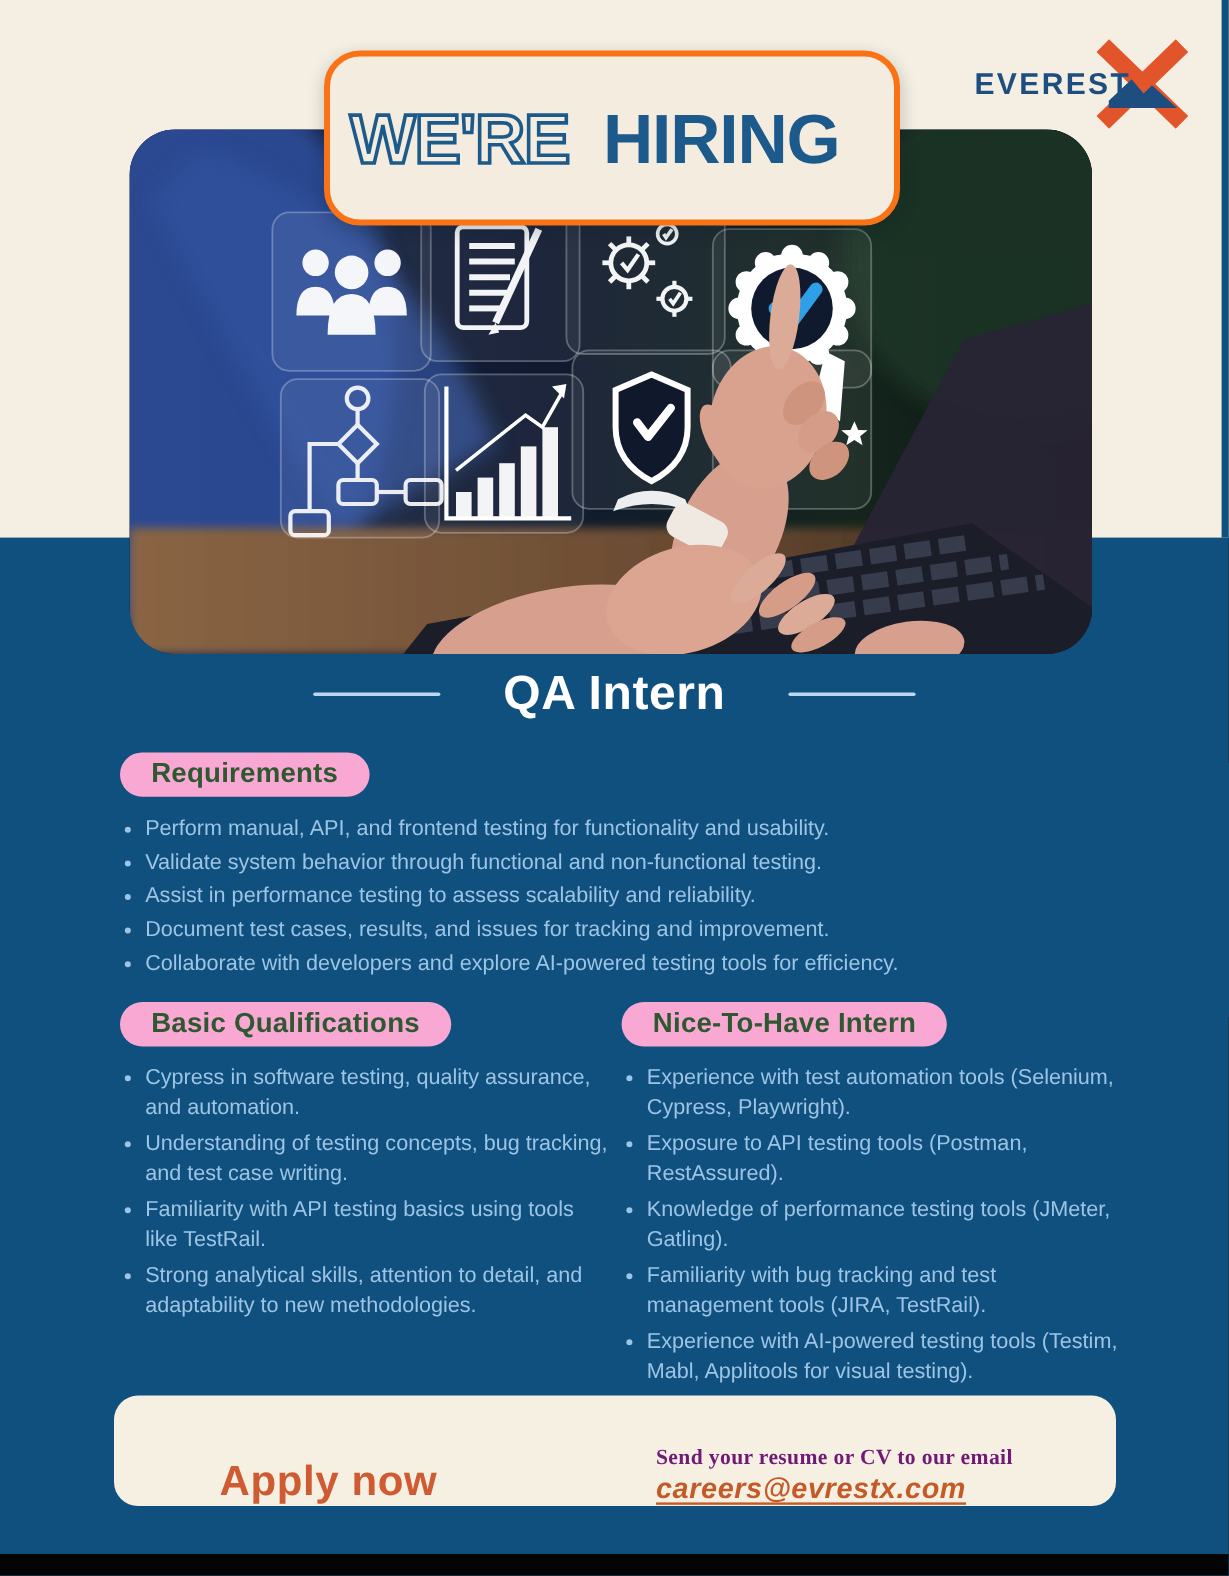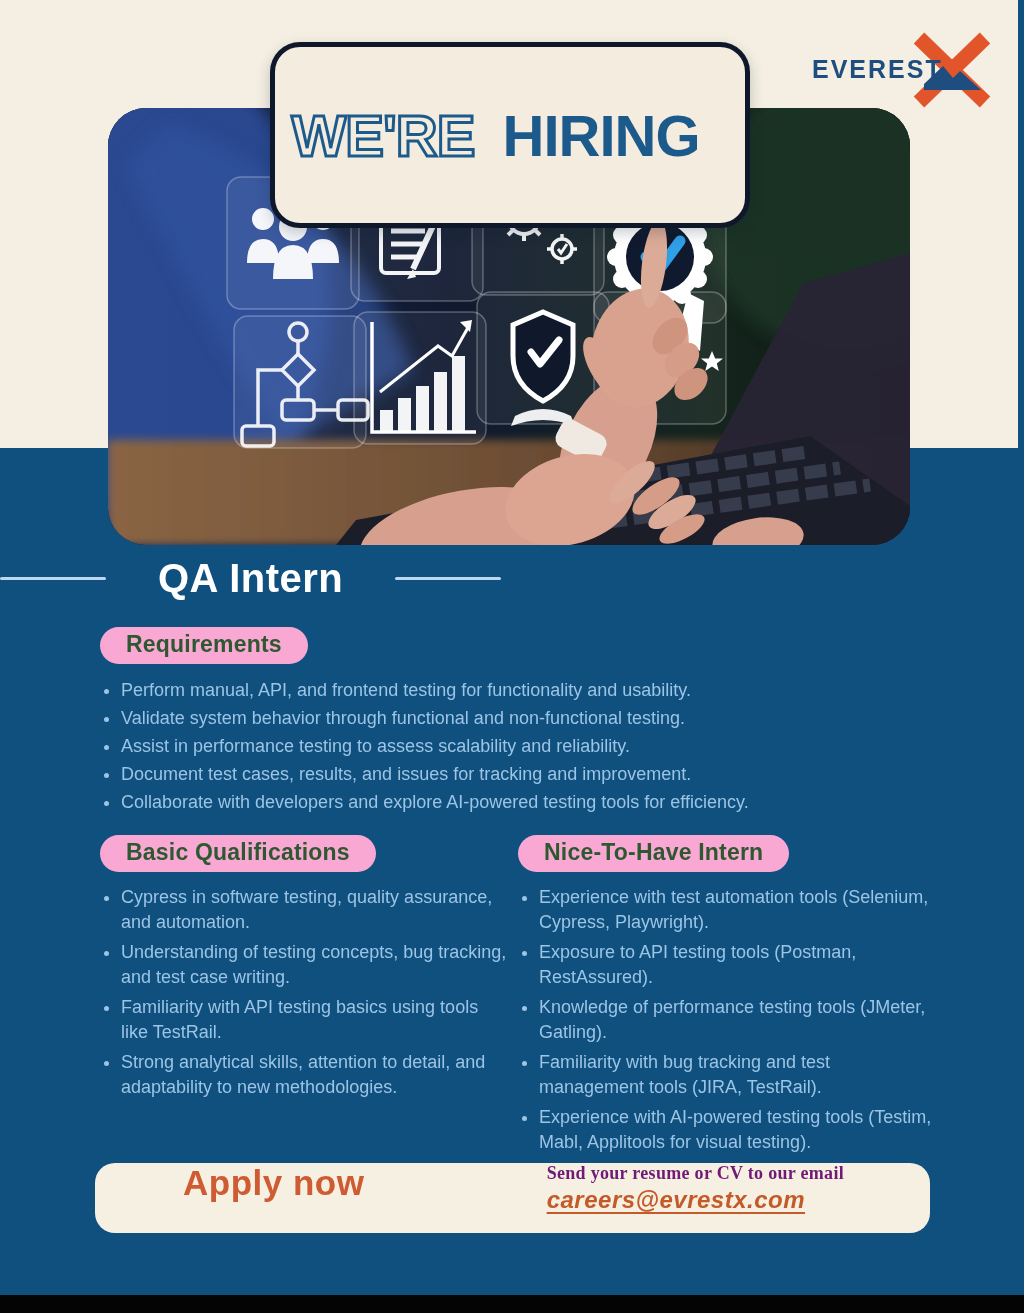--- a/index.html
+++ b/index.html
@@ -13,54 +13,54 @@
   .right-strip { position: absolute; right: 0; top: 0; width: 6px; height: 448px; background: #10507f; }
   .bottom-strip { position: absolute; left: 0; bottom: 0; width: 1024px; height: 18px; background: #040404; }
 
   .photo-card {
     position: absolute; left: 108px; top: 108px; width: 802px; height: 437px;
     border-radius: 38px; overflow: hidden; z-index: 1; background: #0f1930;
   }
   .photo-card svg { display: block; width: 100%; height: 100%; }
 
   .banner {
-    position: absolute; left: 270px; top: 42px; width: 480px; height: 186px;
-    background: #f3ecdf; border: 5px solid #0f172a; border-radius: 30px;
+    position: absolute; left: 270px; top: 42px; width: 480px; height: 146px;
+    background: #f3ecdf; border: 5px solid #f97316; border-radius: 30px;
     z-index: 3; display: flex; align-items: center; justify-content: center;
     box-shadow: 0 5px 14px rgba(10,30,50,.22);
   }
 
   .logo { position: absolute; left: 806px; top: 30px; width: 194px; height: 84px; z-index: 2; }
 
   .title-row {
     position: absolute; left: 0; top: 556px; width: 1024px; z-index: 2;
-    display: flex; align-items: center; gap: 52px;
+    display: flex; align-items: center; justify-content: center; gap: 52px;
   }
   .title-rule { width: 106px; height: 3px; background: #bcd7ef; border-radius: 2px; }
   .job-title {
     margin: 0; color: #ffffff; font-size: 40px; font-weight: 700; letter-spacing: .5px;
   }
 
   .pill {
     display: inline-block; background: #f9a8d4; color: #2e5830;
     font-size: 23px; font-weight: 700; padding: 4px 26px 6px; border-radius: 22px;
     letter-spacing: .2px;
   }
   .bullets { margin: 13px 0 0 0; padding-left: 21px; list-style: disc; }
   .bullets li { color: #9cc4e4; font-size: 18px; line-height: 26px; margin-bottom: 2px; }
   .cols .bullets li { margin-bottom: 5px; line-height: 25px; }
 
   .req-section  { position: absolute; left: 100px; top: 627px; width: 826px; z-index: 2; }
   .col-left     { position: absolute; left: 100px; top: 835px; width: 408px; z-index: 2; }
   .col-right    { position: absolute; left: 518px; top: 835px; width: 416px; z-index: 2; }
 
   .apply-bar {
-    position: absolute; left: 95px; top: 1163px; width: 835px; height: 70px;
+    position: absolute; left: 95px; top: 1163px; width: 835px; height: 92px;
     background: #f6f0e3; border-radius: 20px; z-index: 2;
-    display: flex; align-items: flex-start;
+    display: flex; align-items: flex-end;
   }
   .apply-label {
     margin-left: 88px; color: #cf5b33; font-size: 35px; font-weight: 800; letter-spacing: .5px;
   }
   .email-block { margin-left: auto; margin-right: 86px; text-align: left; }
   .email-prompt { color: #701a75; font-size: 18px; font-weight: 700; letter-spacing: .3px; font-family: Liberation Serif, serif; }
   .email-link {
     display: inline-block; margin-top: 2px; color: #c45a28; font-size: 24px; font-weight: 700;
     letter-spacing: .5px; text-decoration: underline; text-underline-offset: 4px; cursor: pointer; font-style: italic;
   }

